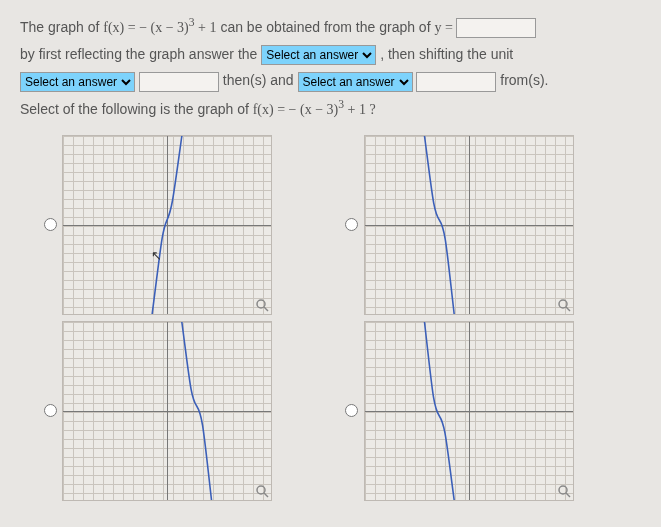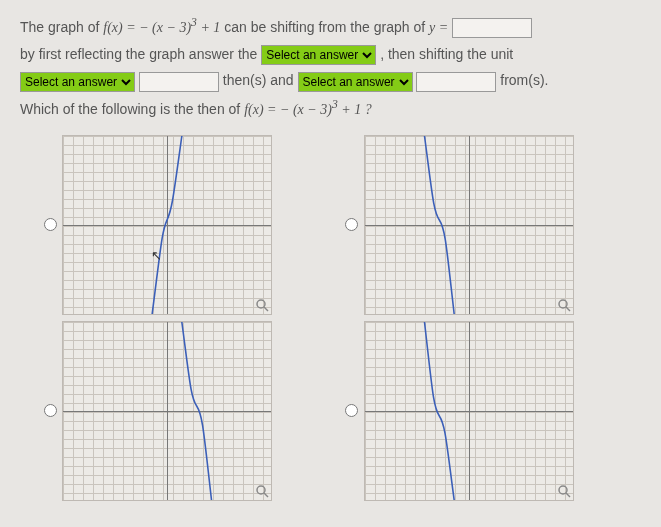--- a/index.html
+++ b/index.html
@@ -6,32 +6,32 @@
   body {
     width: 661px;
     height: 527px;
     background: #e8e6e3;
     font-family: Arial, sans-serif;
     font-size: 14px;
     color: #555;
     padding: 10px 20px;
   }
   .line { margin: 4px 0; line-height: 1.6; }
-  .math { font-family: 'Times New Roman', serif; font-style: italic; }
+  .math { font-family: 'Times New Roman', serif; }
   .txtbox {
     display: inline-block;
     border: 1px solid #999;
     background: #f4f2ef;
     height: 20px;
     vertical-align: middle;
     width: 80px;
   }
   select {
     font-size: 12px;
-    background: #84cc16;
+    background: #7dd3fc;
     border: 1px solid #999;
     height: 20px;
     vertical-align: middle;
   }
   .graph-grid {
     display: grid;
     grid-template-columns: 20px 1fr 20px 1fr;
     grid-auto-rows: auto;
     gap: 6px 2px;
     margin-top: 14px;
@@ -62,42 +62,42 @@
     font-size: 13px;
     color: #333;
   }
 </style>
 </head>
 <body>
 
 <div class="line">
   <span>The graph of </span>
   <span class="math">f(x) = − (x − 3)</span><sup class="math">3</sup><span class="math"> + 1</span>
-  <span> can be shifting from the graph of </span>
+  <span> can be obtained from the graph of </span>
   <span class="math">y = </span>
   <span class="txtbox"></span>
 </div>
 
 <div class="line">
   <span>by first reflecting the graph answer the </span>
   <select><option>Select an answer</option></select>
   <span> , then shifting the unit</span>
 </div>
 
 <div class="line">
   <select><option>Select an answer</option></select>
   <span class="txtbox"></span>
   <span> then(s) and </span>
   <select><option>Select an answer</option></select>
   <span class="txtbox"></span>
   <span> from(s).</span>
 </div>
 
 <div class="line">
-  <span>Which of the following is the then of </span>
+  <span>Select of the following is the graph of </span>
   <span class="math">f(x) = − (x − 3)</span><sup class="math">3</sup><span class="math"> + 1 ?</span>
 </div>
 
 <div class="graph-grid">
 
   <div class="radio-cell">
       <input type="radio" name="g" style="">
     </div>
   <div class="graph-cell">
     <div class="gridlines"></div>

